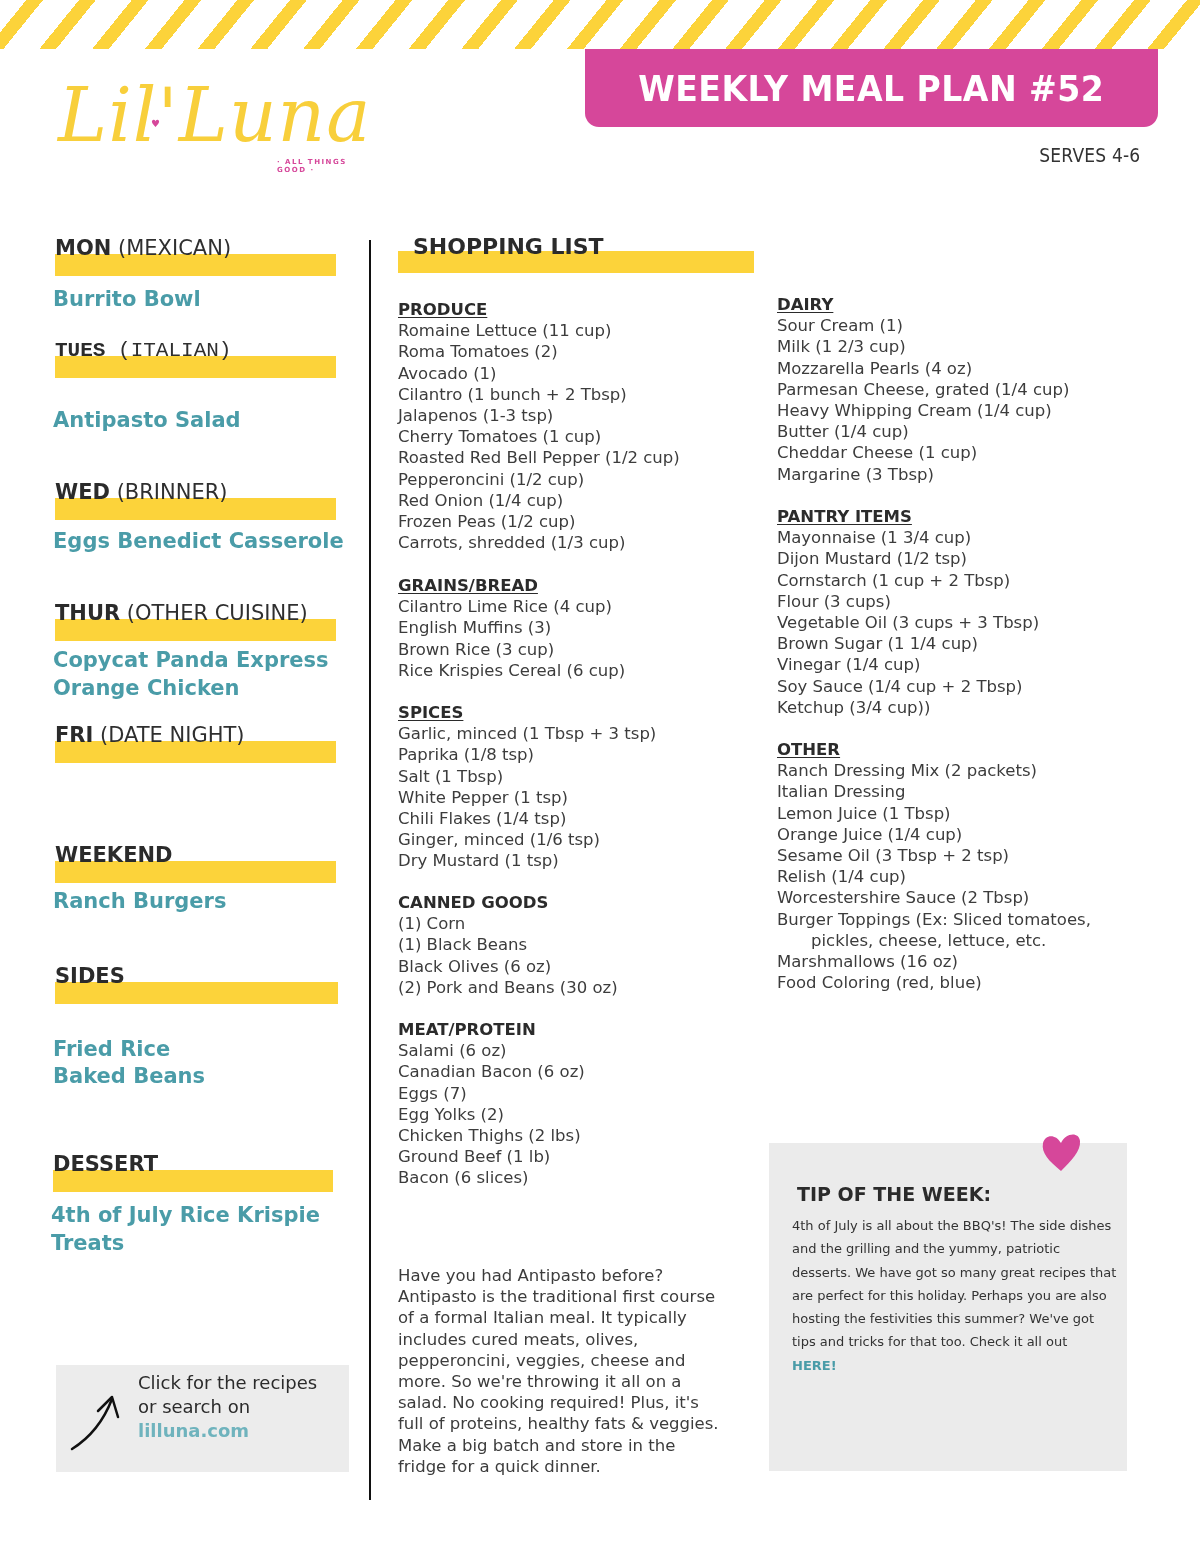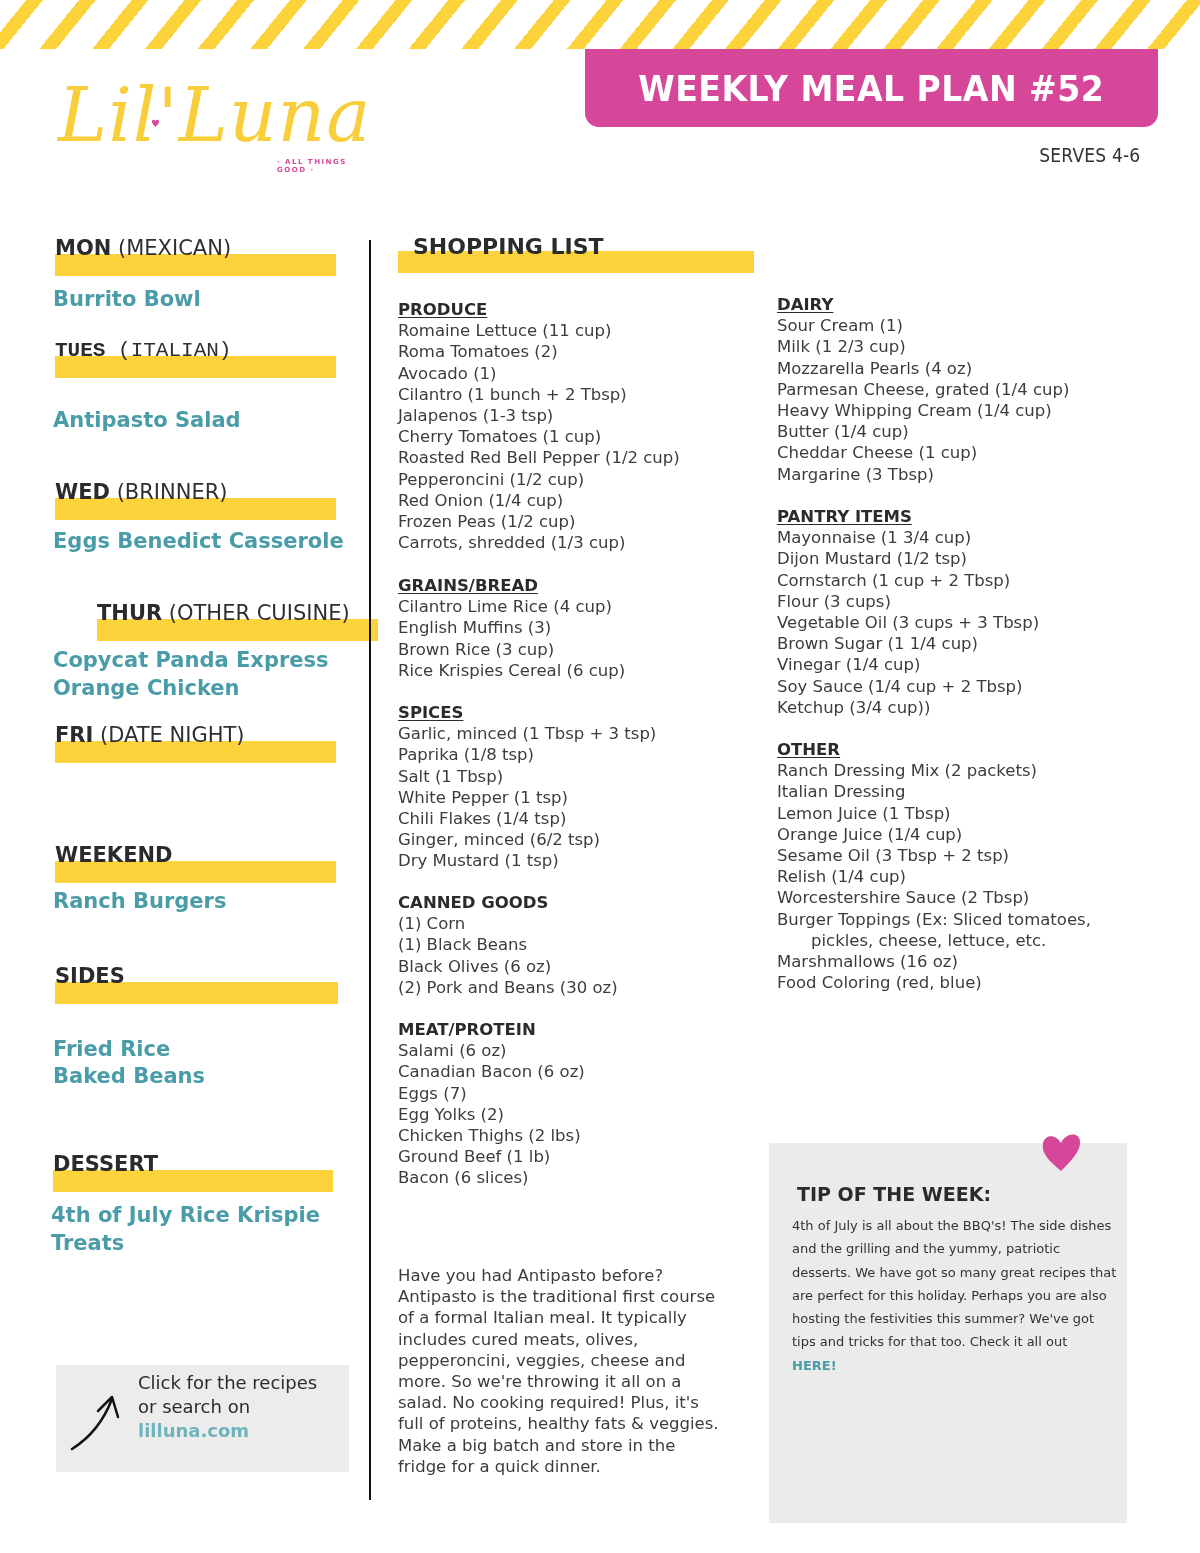--- a/index.html
+++ b/index.html
@@ -73,21 +73,21 @@
   }
 
   .recipe-box {
     position: absolute; left: 56px; top: 1365px; width: 293px; height: 107px; background: #ececec;
   }
   .recipe-box .arrow { position: absolute; left: 12px; top: 26px; width: 58px; height: 64px; }
   .recipe-box .msg { position: absolute; left: 82px; top: 6px; font-size: 18px; line-height: 24px; color: #2b2b2b; }
   .recipe-box .link { color: #6fb3bd; font-weight: bold; cursor: pointer; }
 
   .tip-box {
-    position: absolute; left: 769px; top: 1143px; width: 358px; height: 380px; background: #ebebeb;
+    position: absolute; left: 769px; top: 1143px; width: 358px; height: 328px; background: #ebebeb;
   }
   .tip-box .heart { position: absolute; left: 270px; top: -12px; width: 44px; height: 44px; }
   .tip-box .tip-title { position: absolute; left: 28px; top: 40px; font-size: 19px; font-weight: bold; color: #2b2b2b; }
   .tip-box .tip-text {
     position: absolute; left: 23px; top: 71px; width: 325px; font-size: 13px; line-height: 23.3px; color: #333;
   }
   .tip-box .here { color: #4a9ca8; font-weight: bold; cursor: pointer; display: block; }
 </style>
 </head>
 <body>
@@ -117,21 +117,21 @@
     <span class="txt"><b>TUES</b> <span class="sub">(ITALIAN)</span></span>
   </div>
   <a class="meal" style="left:53px;top:406px;">Antipasto Salad</a>
 
   <div class="day-head" style="left:55px;top:482px;">
     <div class="bar" style="width:281px;"></div>
     <span class="txt"><b>WED</b> <span class="sub">(BRINNER)</span></span>
   </div>
   <a class="meal" style="left:53px;top:527px;">Eggs Benedict Casserole</a>
 
-  <div class="day-head" style="left:55px;top:603px;margin-left:42px;">
+  <div class="day-head" style="left:55px;top:603px;">
     <div class="bar" style="width:281px;"></div>
     <span class="txt"><b>THUR</b> <span class="sub">(OTHER CUISINE)</span></span>
   </div>
   <a class="meal" style="left:53px;top:646px;">
     <span>Copycat Panda Express</span><br>
     <span>Orange Chicken</span>
   </a>
 
   <div class="day-head" style="left:55px;top:725px;">
     <div class="bar" style="width:281px;"></div>
@@ -196,21 +196,21 @@
 </div>
 
 <div class="cat" style="left:398px;top:702px;">
   <div class="cat-title u">SPICES</div>
   <div class="items">
       <div class="item">Garlic, minced (1 Tbsp + 3 tsp)</div>
       <div class="item">Paprika (1/8 tsp)</div>
       <div class="item">Salt (1 Tbsp)</div>
       <div class="item">White Pepper (1 tsp)</div>
       <div class="item">Chili Flakes (1/4 tsp)</div>
-      <div class="item">Ginger, minced (6/2 tsp)</div>
+      <div class="item">Ginger, minced (1/6 tsp)</div>
       <div class="item">Dry Mustard (1 tsp)</div>
     </div>
 </div>
 
 <div class="cat" style="left:398px;top:892px;">
   <div class="cat-title">CANNED GOODS</div>
   <div class="items">
       <div class="item">(1) Corn</div>
       <div class="item">(1) Black Beans</div>
       <div class="item">Black Olives (6 oz)</div>

